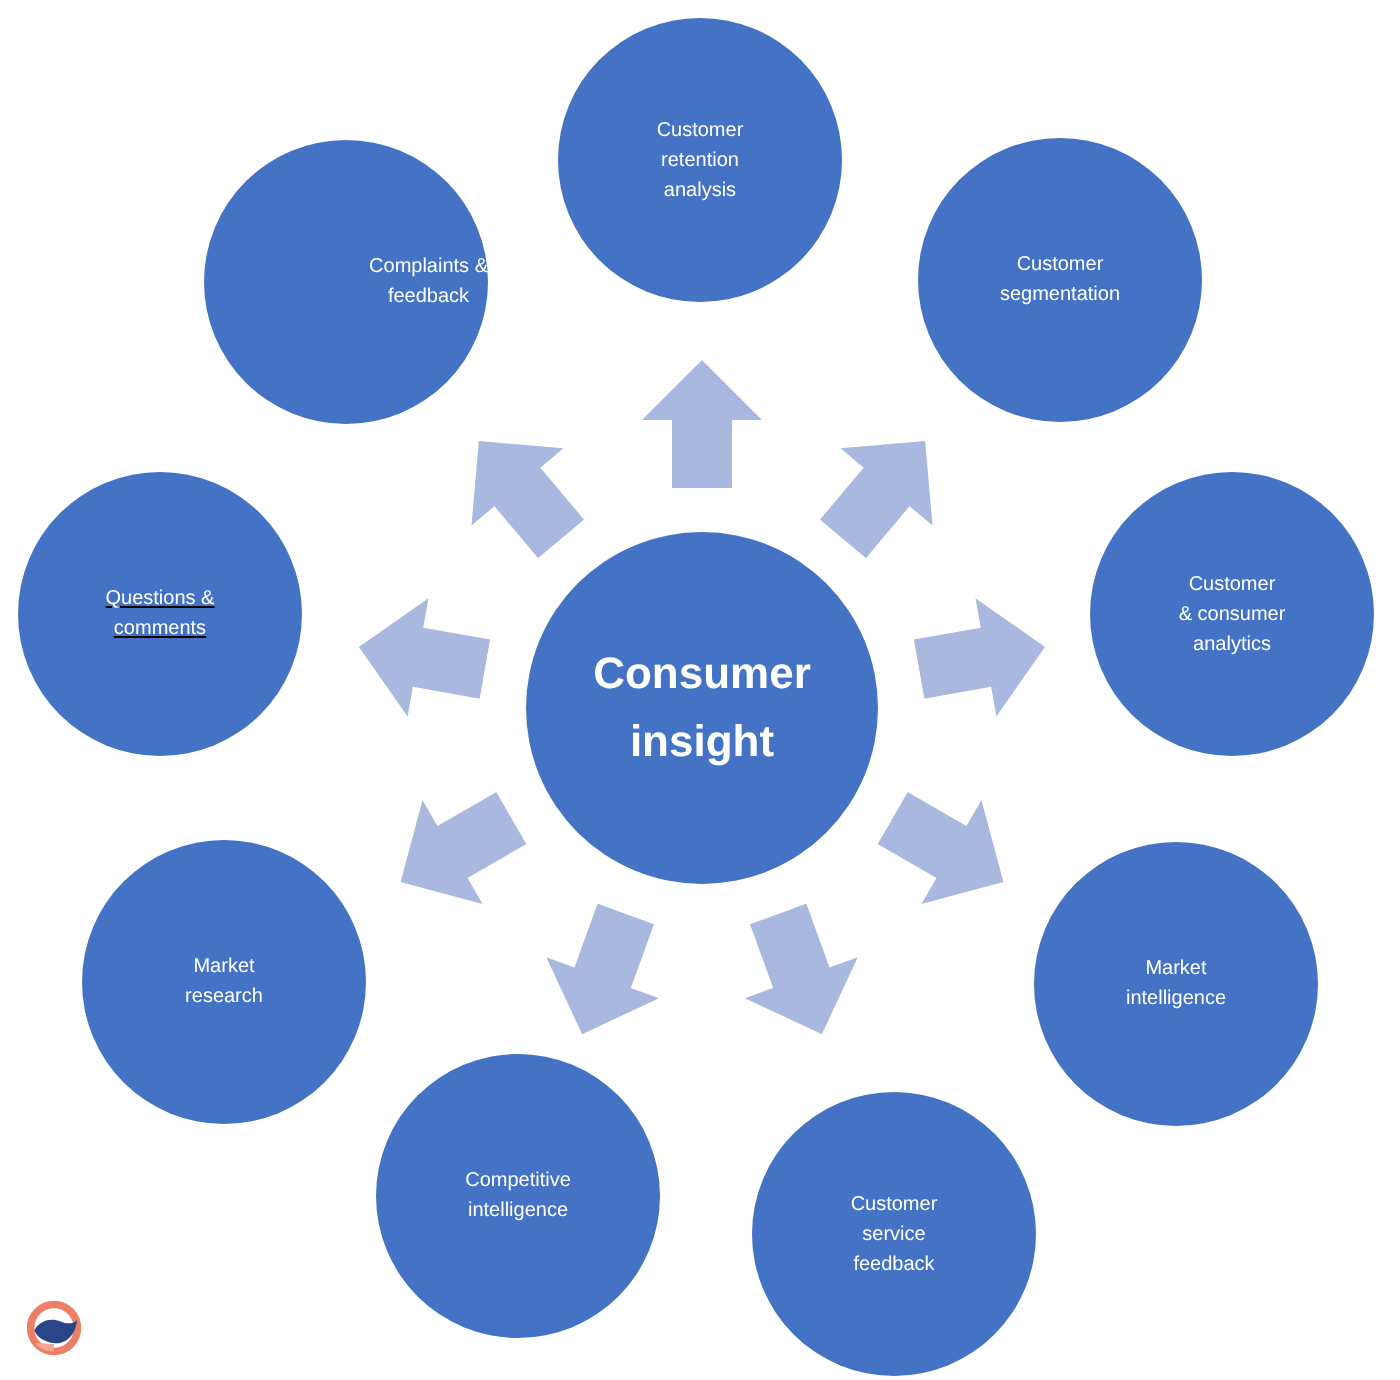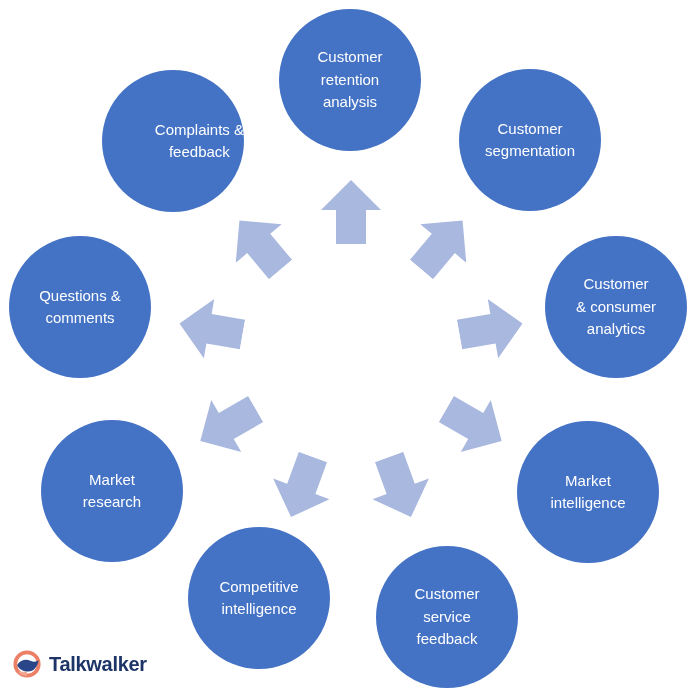--- a/index.html
+++ b/index.html
@@ -13,21 +13,21 @@
   .node {
     position: absolute;
     width: 142px; height: 142px;
     border-radius: 50%;
     background: var(--circle, #4472C4);
     display: flex; align-items: center; justify-content: center;
     text-align: center;
   }
   .node-label {
     color: var(--label_text, #ffffff);
-    font-size: 15px;
+    font-size: 10px;
     line-height: 1.5;
     white-space: pre-line;
   }
   .center-circle {
     position: absolute;
     left: 263px; top: 266px;
     width: 176px; height: 176px;
     border-radius: 50%;
     background: var(--circle, #4472C4);
     display: flex; align-items: center; justify-content: center;
@@ -46,21 +46,21 @@
   }
   .arrow polygon { fill: var(--arrow, #A9B8DF); }
   
   .pos-retention     { left: 279px; top:   9px; }
   .pos-segmentation  { left: 459px; top:  69px; }
   .pos-analytics     { left: 545px; top: 236px; }
   .pos-mkt-intel     { left: 517px; top: 421px; }
   .pos-svc-feedback  { left: 376px; top: 546px; }
   .pos-comp-intel    { left: 188px; top: 527px; }
   .pos-mkt-research  { left:  41px; top: 420px; }
-  .pos-questions     { left:   9px; top: 236px; }
+  .pos-questions     { left:   9px; top: 236px; text-decoration: underline; }
   .pos-complaints    { left: 102px; top:  70px; justify-content: flex-end; }
   
   .arr-0 { left: 321px; top: 180px; transform: rotate(0deg);   }
   .arr-1 { left: 412px; top: 213px; transform: rotate(40deg);  }
   .arr-2 { left: 461px; top: 297px; transform: rotate(80deg);  }
   .arr-3 { left: 444px; top: 393px; transform: rotate(120deg); }
   .arr-4 { left: 370px; top: 455px; transform: rotate(160deg); }
   .arr-5 { left: 272px; top: 455px; transform: rotate(200deg); }
   .arr-6 { left: 198px; top: 393px; transform: rotate(240deg); }
   .arr-7 { left: 181px; top: 297px; transform: rotate(280deg); }
@@ -104,20 +104,24 @@
   <svg class="arrow arr-6" viewBox="0 0 60 64">
       <polygon points="30,0 60,30 45,30 45,64 15,64 15,30 0,30"></polygon>
     </svg>
   <svg class="arrow arr-7" viewBox="0 0 60 64">
       <polygon points="30,0 60,30 45,30 45,64 15,64 15,30 0,30"></polygon>
     </svg>
   <svg class="arrow arr-8" viewBox="0 0 60 64">
       <polygon points="30,0 60,30 45,30 45,64 15,64 15,30 0,30"></polygon>
     </svg>
 
+  <div class="center-circle">
+    <div class="center-label">Consumer
+insight</div>
+  </div>
 
   <div class="node pos-retention">
     <div class="node-label">Customer
 retention
 analysis</div>
   </div>
   <div class="node pos-segmentation">
     <div class="node-label">Customer
 segmentation</div>
   </div>
@@ -151,16 +155,15 @@
     <div class="node-label">Complaints &amp;
 feedback</div>
   </div>
 
   <div class="logo">
     <svg class="logo-icon" viewBox="0 0 32 32">
       <circle cx="16" cy="16" r="12.5" fill="none" style="stroke: var(--logo_coral, #EC8066);" stroke-width="4"></circle>
       <path d="M6 24 A12.5 12.5 0 0 0 16 28.5 L16 24.5 Z" style="fill: var(--logo_coral_light, #F2A794);"></path>
       <path d="M5.5 17 C9 11.5 15 10.5 19.5 12.5 C23.5 14.2 26.5 13.6 28.3 11.8 C27.5 19.5 22.5 25 15.5 24 C10.5 23.2 6.5 20.5 5.5 17 Z" style="fill: var(--logo_navy, #2A4588);"></path>
     </svg>
-    <span class="logo-text">Talkwalker</span>
   </div>
 
 </div>
 
 </body></html>

